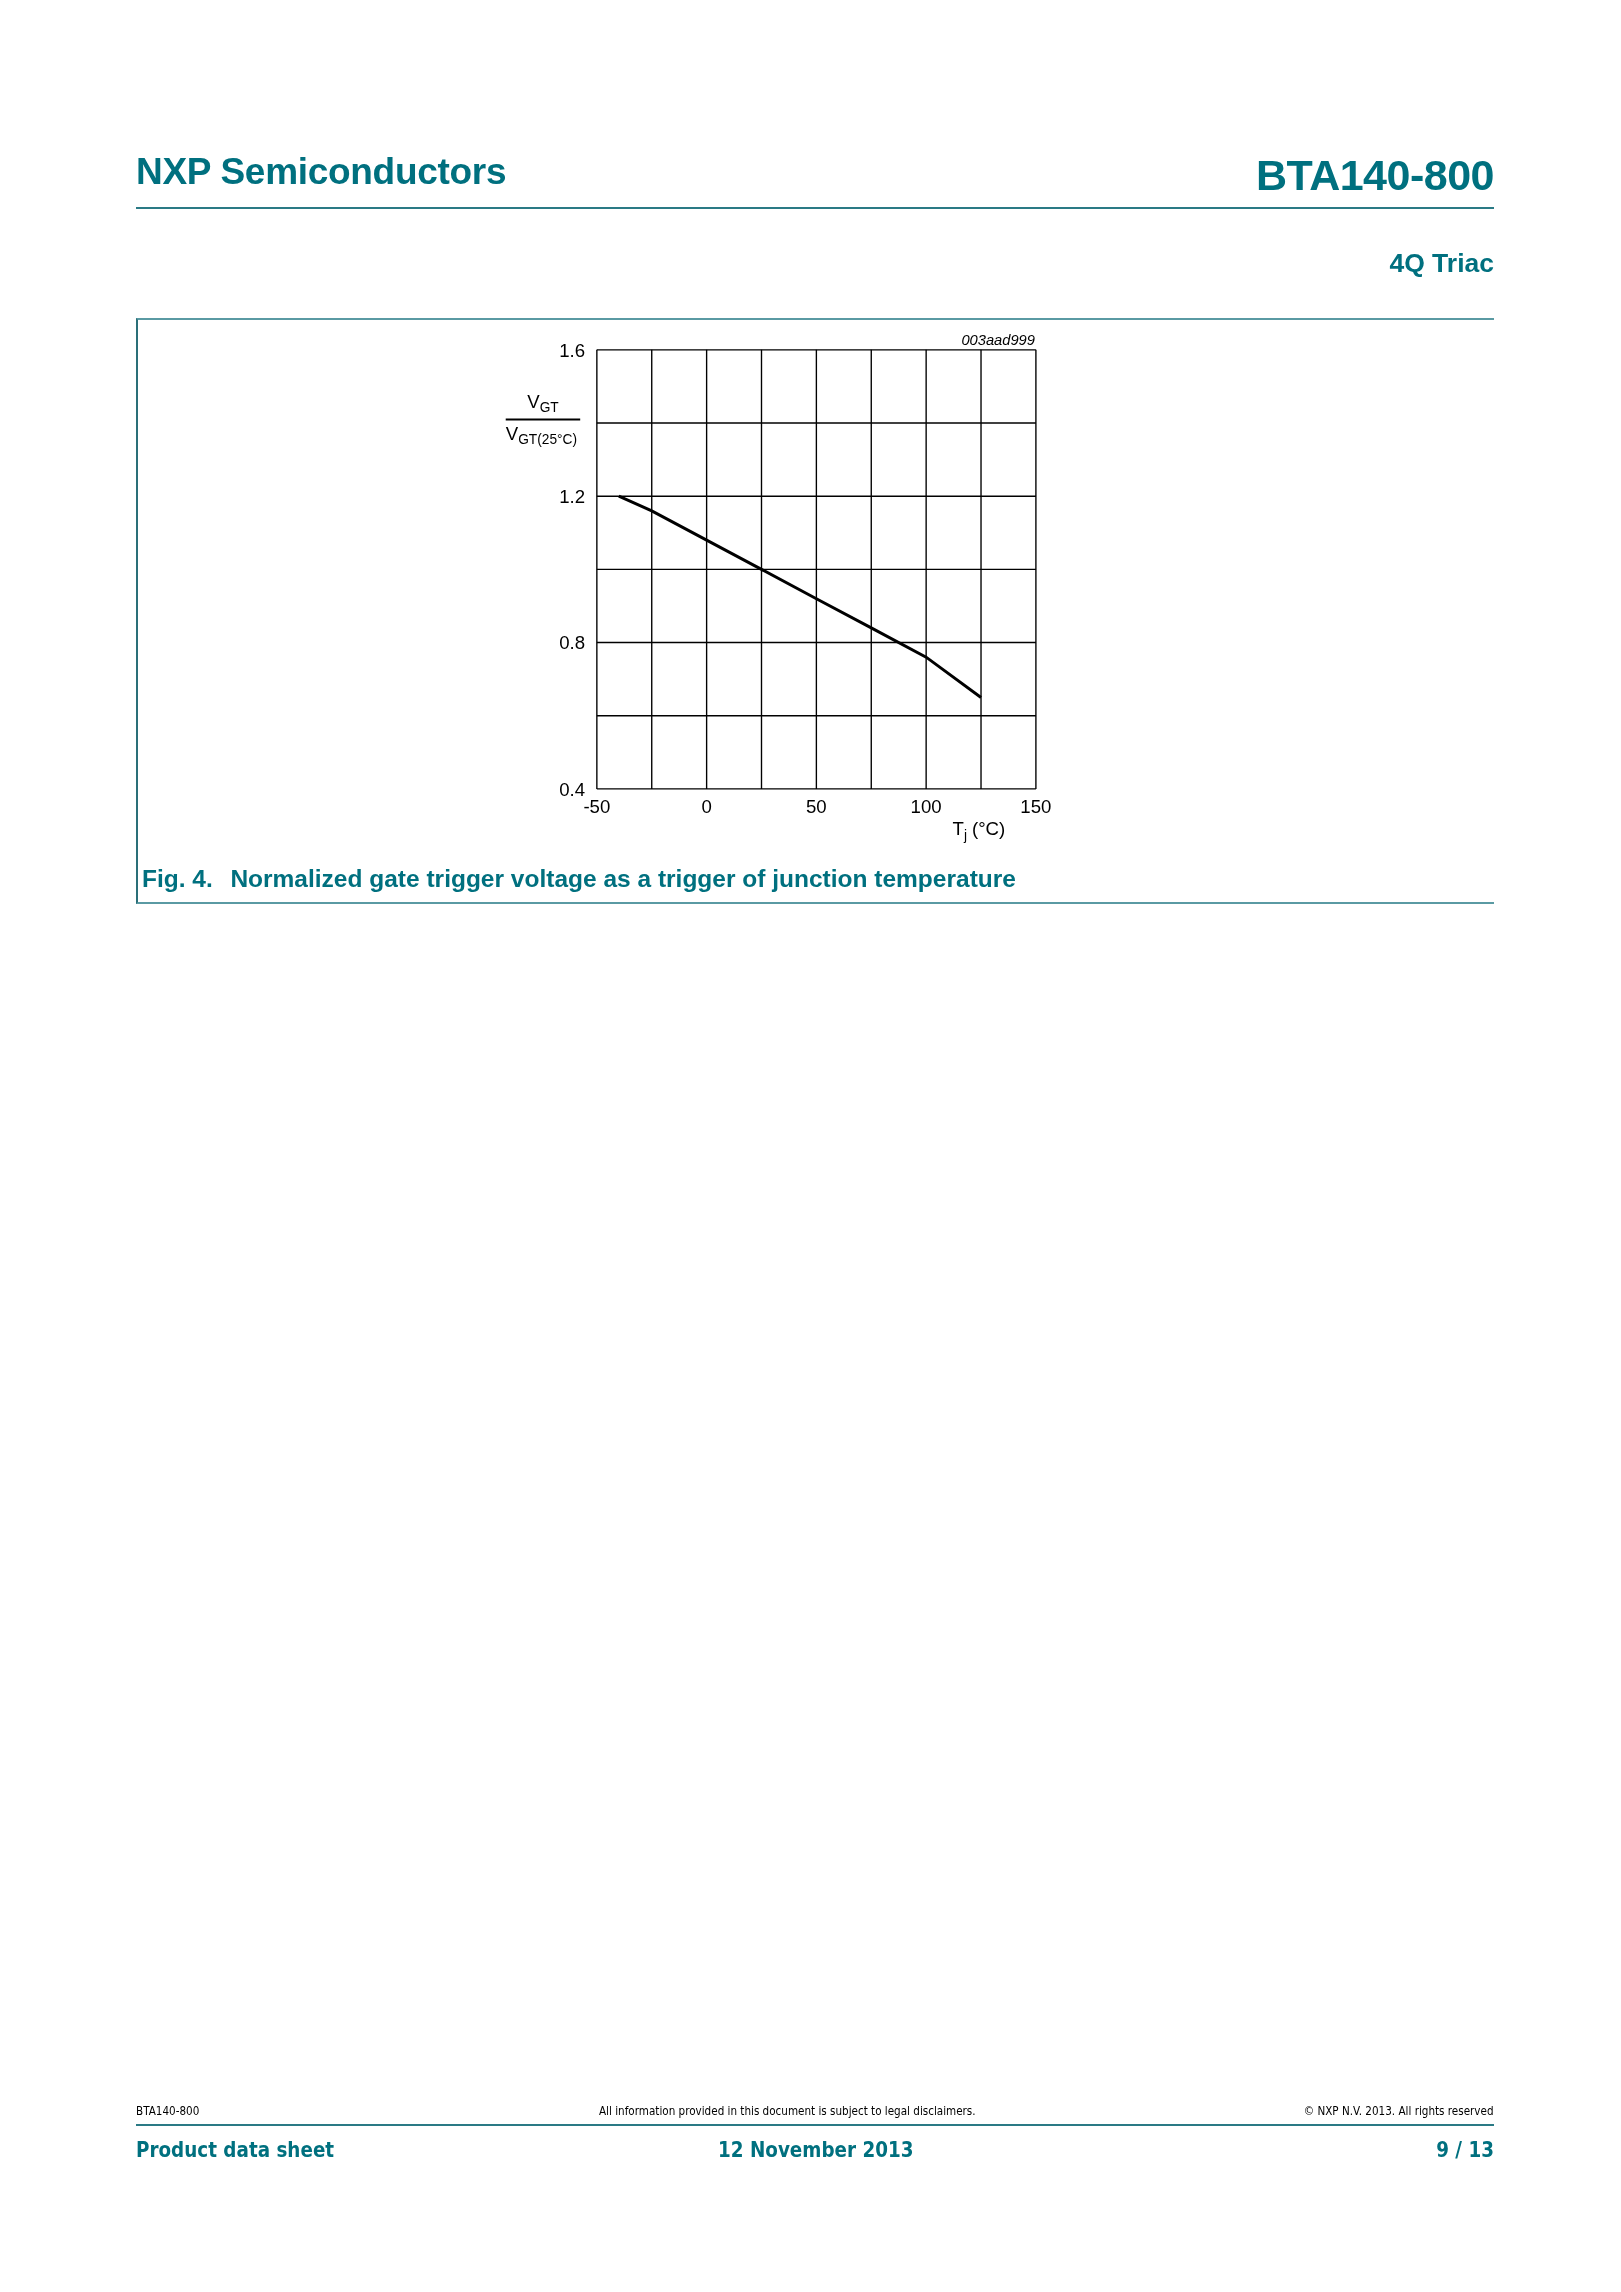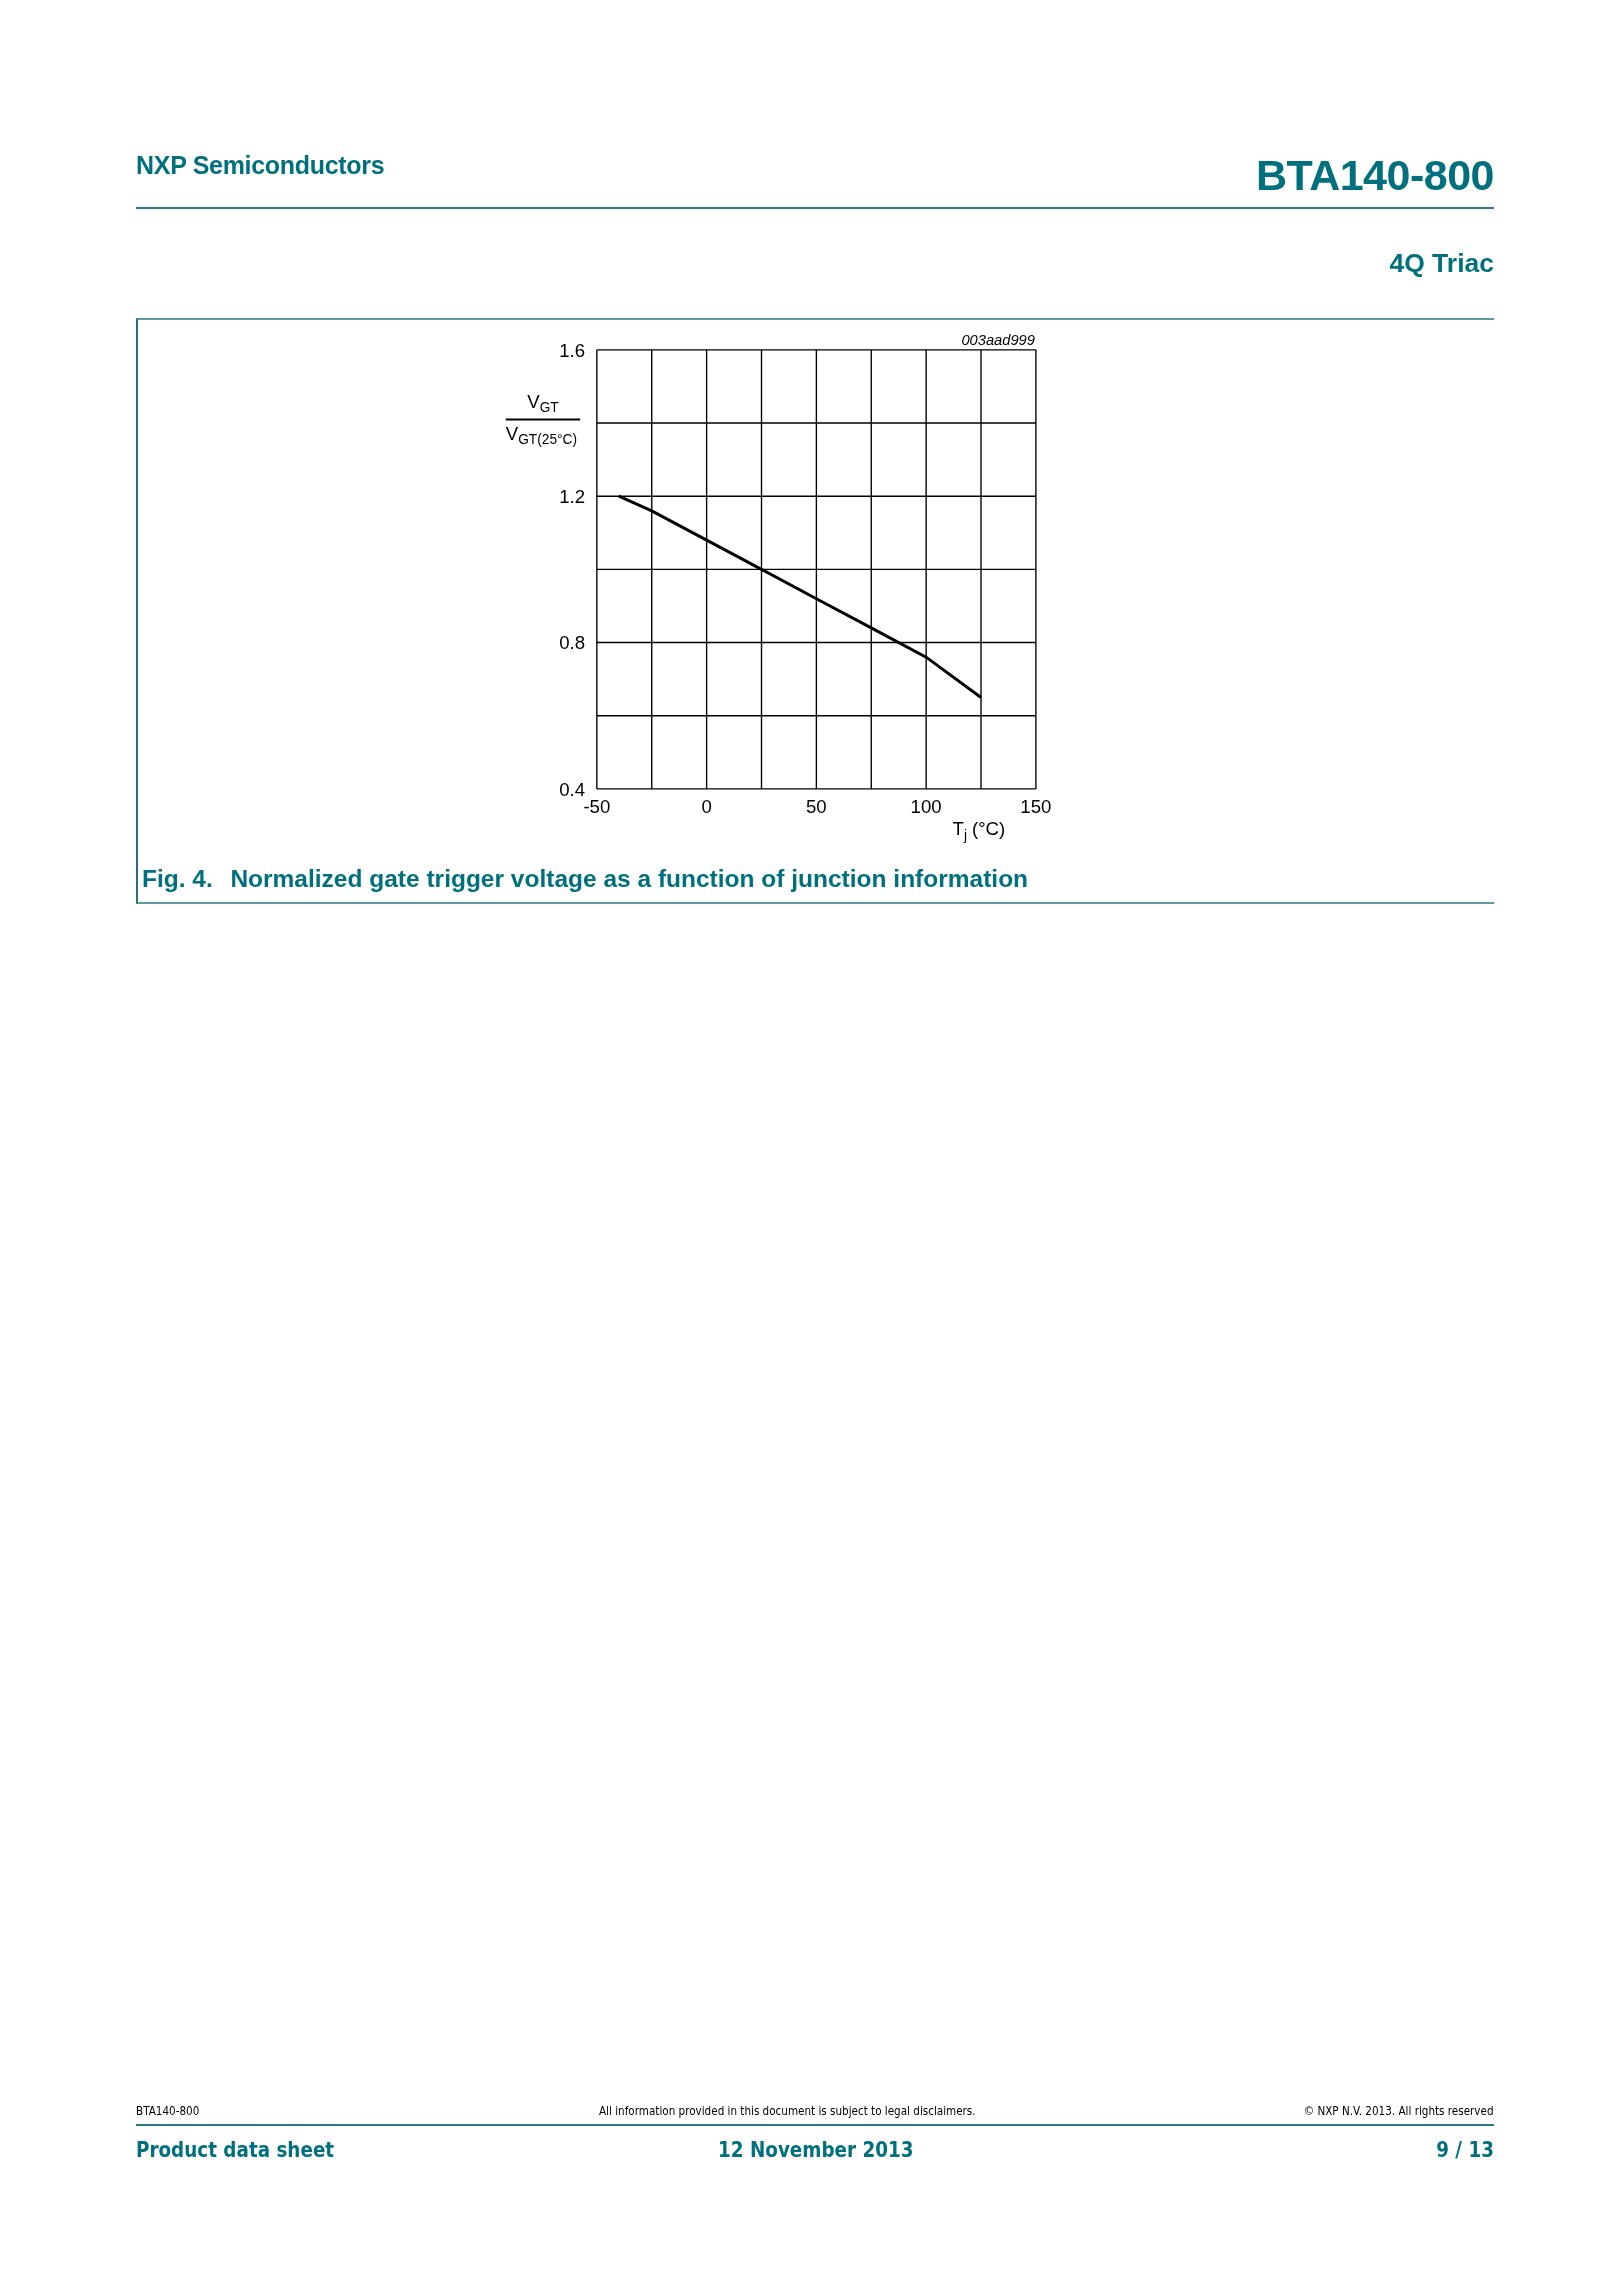--- a/index.html
+++ b/index.html
@@ -1,18 +1,18 @@
 <!DOCTYPE html>
 <html><head>
 <meta charset="utf-8">
 <style>
   html, body { margin: 0; padding: 0; background: #ffffff; }
   body { width: 1621px; height: 2293px; position: relative; font-family: "Liberation Sans", sans-serif; color: #000; }
   .teal { color: #00707f; }
-  .hdr-company { position: absolute; left: 136px; top: 151px; font-size: 25px; font-weight: bold; letter-spacing: -0.3px; }
+  .hdr-company { position: absolute; left: 136px; top: 151px; font-size: 37px; font-weight: bold; letter-spacing: -0.3px; }
   .hdr-product { position: absolute; right: 127px; top: 151px; font-size: 43px; font-weight: bold; letter-spacing: -0.5px; }
   .hdr-rule { position: absolute; left: 136px; width: 1358px; top: 207px; height: 2px; background: #2a7a85; }
   .hdr-sub { position: absolute; right: 127px; top: 220px; font-size: 26.5px; font-weight: bold; margin-top: 28px; }
 
   .fig-box { position: absolute; left: 136px; top: 318px; width: 1358px; height: 586px;
              border-top: 2px solid #5a9aa3; border-left: 2px solid #2a6f78; border-bottom: 2px solid #5a9aa3; box-sizing: border-box; }
   .fig-caption { position: absolute; left: 142px; top: 865px; font-size: 24.5px; font-weight: bold; }
   .fig-caption .num { margin-right: 17.6px; }
 
   .chart { position: absolute; left: 0; top: 0; }
@@ -77,21 +77,21 @@
     <line x1="516" y1="428" x2="592" y2="428" stroke="#000" stroke-width="2"></line>
     <text x="516" y="449" font-size="19" text-anchor="start"><tspan>V</tspan><tspan font-size="14" dy="4">GT(25°C)</tspan></text>
   </g>
 
   <g>
     <text x="972" y="852" font-size="19"><tspan>T</tspan><tspan font-size="14" dy="5">j</tspan><tspan dy="-5" dx="5">(°C)</tspan></text>
   </g>
 </svg>
 
 <div class="fig-caption teal">
-  <span class="num">Fig. 4.</span><span>Normalized gate trigger voltage as a function of junction information</span>
+  <span class="num">Fig. 4.</span><span>Normalized gate trigger voltage as a trigger of junction temperature</span>
 </div>
 
 <div class="ftr-left-small">BTA140-800</div>
 <div class="ftr-mid-small">All information provided in this document is subject to legal disclaimers.</div>
 <div class="ftr-right-small">© NXP N.V. 2013. All rights reserved</div>
 <div class="ftr-rule"></div>
 <div class="ftr-left teal">Product data sheet</div>
 <div class="ftr-mid teal">12 November 2013</div>
 <div class="ftr-right teal">9 / 13</div>
 

